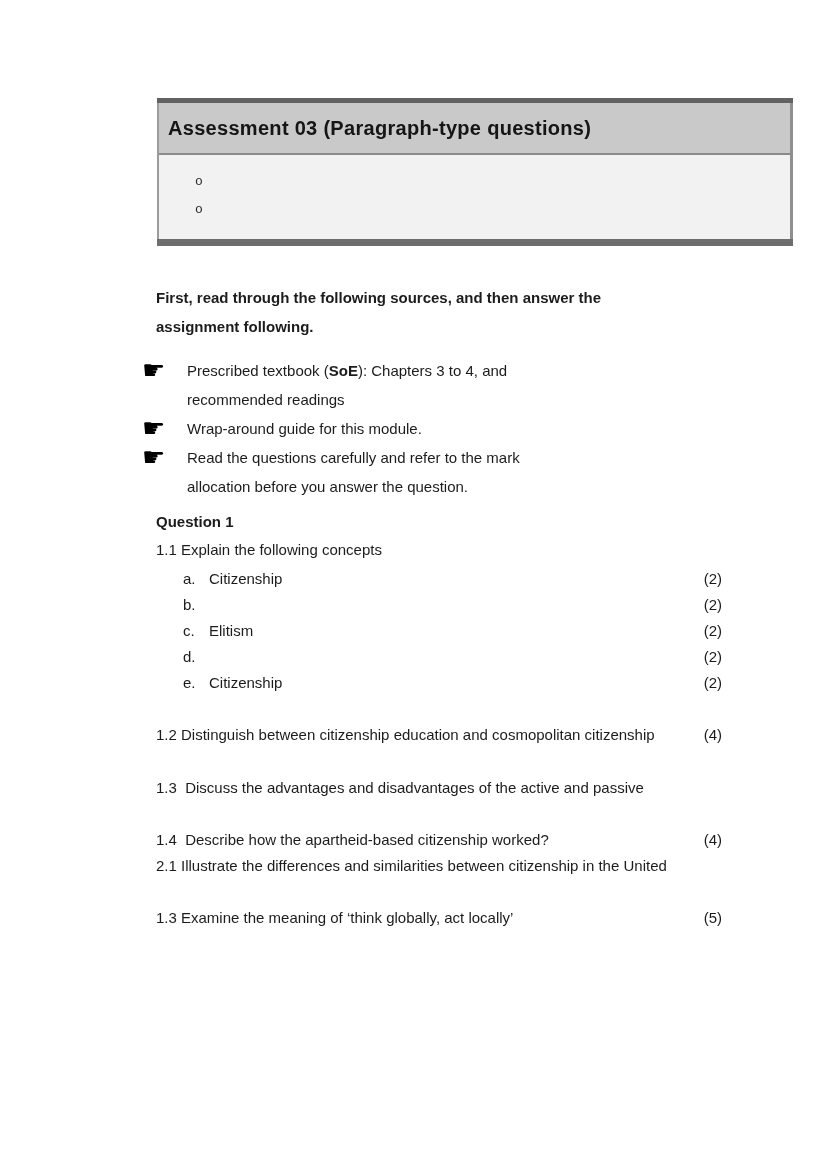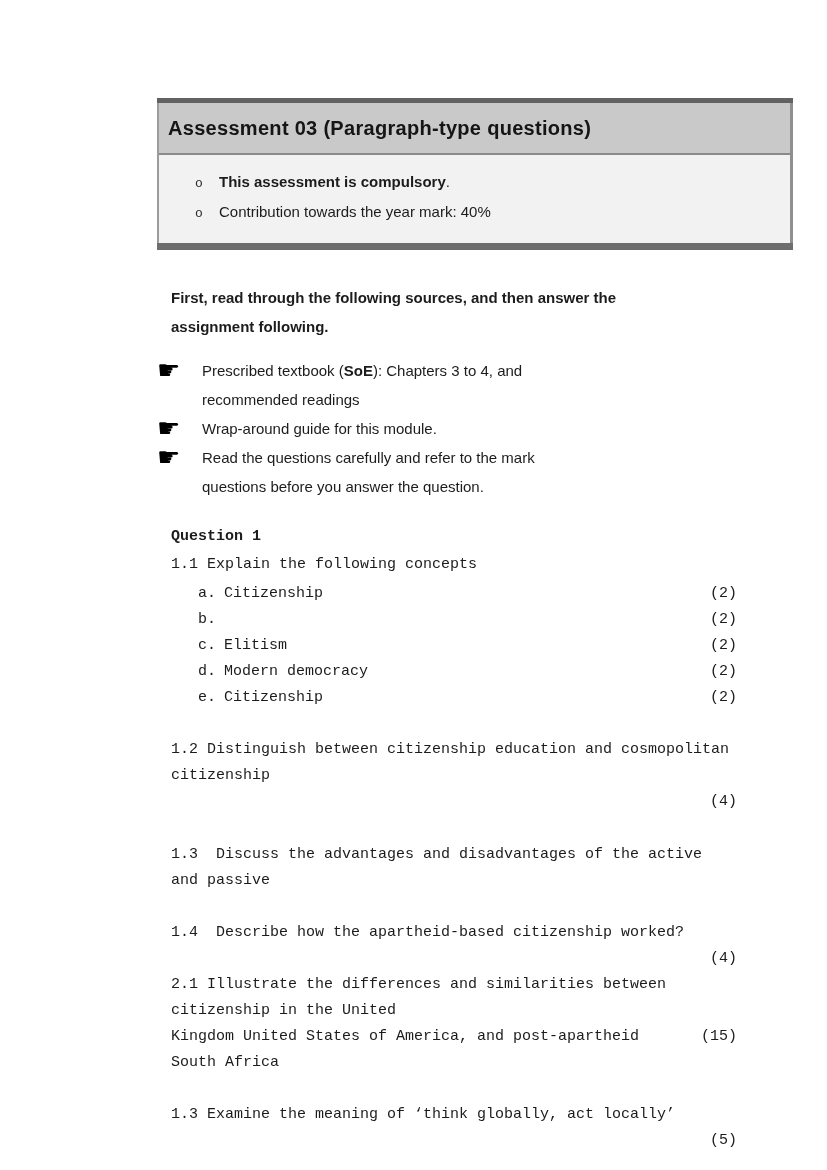--- a/index.html
+++ b/index.html
@@ -41,38 +41,38 @@
   .note-row{display:flex;align-items:baseline;font-size:15px;line-height:28px;}
   .note-bullet{
     width:24px;flex:0 0 24px;
     font-family:"Liberation Mono","DejaVu Sans Mono",monospace;
     font-size:13px;color:#2a2a2a;
   }
   .note-text{white-space:pre-wrap;}
   .box-bottombar{height:7px;background:var(--shadow-bottom);}
 
   
-  .content{position:absolute;left:171px;top:283px;width:566px;font-size:15px;}
+  .content{position:absolute;left:156px;top:283px;width:566px;font-size:15px;}
   .line{white-space:pre-wrap;}
   .intro{font-weight:bold;line-height:29px;}
 
   .hand-list{margin-top:15px;}
   .hand-item{position:relative;padding-left:31px;line-height:29px;}
   .hand-icon{
     position:absolute;left:-14px;top:0;
     font-size:26px;line-height:29px;color:#000;
     font-family:"DejaVu Sans",sans-serif;
   }
 
-  .q-section{margin-top:23px;line-height:26px;font-family:Liberation Mono, monospace;}
+  .q-section{margin-top:8px;line-height:26px;}
   .q-heading{font-weight:bold;}
   .mb2{margin-bottom:2px;}
   .mb3{margin-bottom:3px;}
   .mb5{margin-bottom:5px;}
-  .mt26{margin-top:26px;flex-direction:column;}
+  .mt26{margin-top:26px;}
   .mt27{margin-top:27px;}
   .concept-row{display:flex;padding-left:27px;}
   .c-letter{width:26px;flex:0 0 26px;}
   .c-label{flex:1 1 auto;}
   .q-row{display:flex;}
   .q-text{white-space:pre-wrap;}
   .q-marks{margin-left:auto;padding-left:8px;}
   .indent25{padding-left:25px;}
 </style>
 </head>
@@ -82,25 +82,23 @@
 
   <div class="assessment-box">
     <div class="box-topbar"></div>
     <div class="box-frame">
       <div class="box-title-bar">
         <span class="box-title-text">Assessment 03 (Paragraph-type questions)</span>
       </div>
       <div class="box-body">
         <div class="note-row">
           <span class="note-bullet">o</span>
-          <span class="note-text"><b>This assessment is compulsory</b><span>.</span></span>
         </div>
         <div class="note-row">
           <span class="note-bullet">o</span>
-          <span class="note-text"><b></b><span>Contribution towards the year mark: 40%</span></span>
         </div>
       </div>
     </div>
     <div class="box-bottombar"></div>
   </div>
 
   <div class="content">
 
     <div class="intro">
       <div class="line">First, read through the following sources, and then answer the</div>
@@ -113,21 +111,21 @@
         <div class="line"><span>Prescribed textbook (</span><b>SoE</b><span>): Chapters 3 to 4, and</span></div>
         <div class="line">recommended readings</div>
       </div>
       <div class="hand-item">
         <span class="hand-icon">☛</span>
         <div class="line">Wrap-around guide for this module.</div>
       </div>
       <div class="hand-item">
         <span class="hand-icon">☛</span>
         <div class="line">Read the questions carefully and refer to the mark</div>
-        <div class="line">questions before you answer the question.</div>
+        <div class="line">allocation before you answer the question.</div>
       </div>
     </div>
 
     <div class="q-section">
 
       <div class="q-heading mb2">Question 1</div>
       <div class="line mb3">1.1 Explain the following concepts</div>
 
       <div class="concept-row">
         <span class="c-letter">a.</span>
@@ -138,21 +136,20 @@
         <span class="c-letter">b.</span>
         <span class="q-marks">(2)</span>
       </div>
       <div class="concept-row">
         <span class="c-letter">c.</span>
         <span class="c-label">Elitism</span>
         <span class="q-marks">(2)</span>
       </div>
       <div class="concept-row">
         <span class="c-letter">d.</span>
-        <span class="c-label">Modern democracy</span>
         <span class="q-marks">(2)</span>
       </div>
       <div class="concept-row">
         <span class="c-letter">e.</span>
         <span class="c-label">Citizenship</span>
         <span class="q-marks">(2)</span>
       </div>
 
       <div class="q-row mt26">
         <span class="q-text">1.2 Distinguish between citizenship education and cosmopolitan citizenship</span>
@@ -161,24 +158,20 @@
 
       <div class="line mt27">1.3  Discuss the advantages and disadvantages of the active and passive</div>
 
       <div class="q-row mt26">
         <span class="q-text">1.4  Describe how the apartheid-based citizenship worked?</span>
         <span class="q-marks">(4)</span>
       </div>
 
 
       <div class="line">2.1 Illustrate the differences and similarities between citizenship in the United</div>
-      <div class="q-row">
-        <span class="q-text">Kingdom United States of America, and post-apartheid South Africa</span>
-        <span class="q-marks">(15)</span>
-      </div>
 
       <div class="q-row mt26">
         <span class="q-text">1.3 Examine the meaning of ‘think globally, act locally’</span>
         <span class="q-marks">(5)</span>
       </div>
 
     </div>
   </div>
 </div>
 

